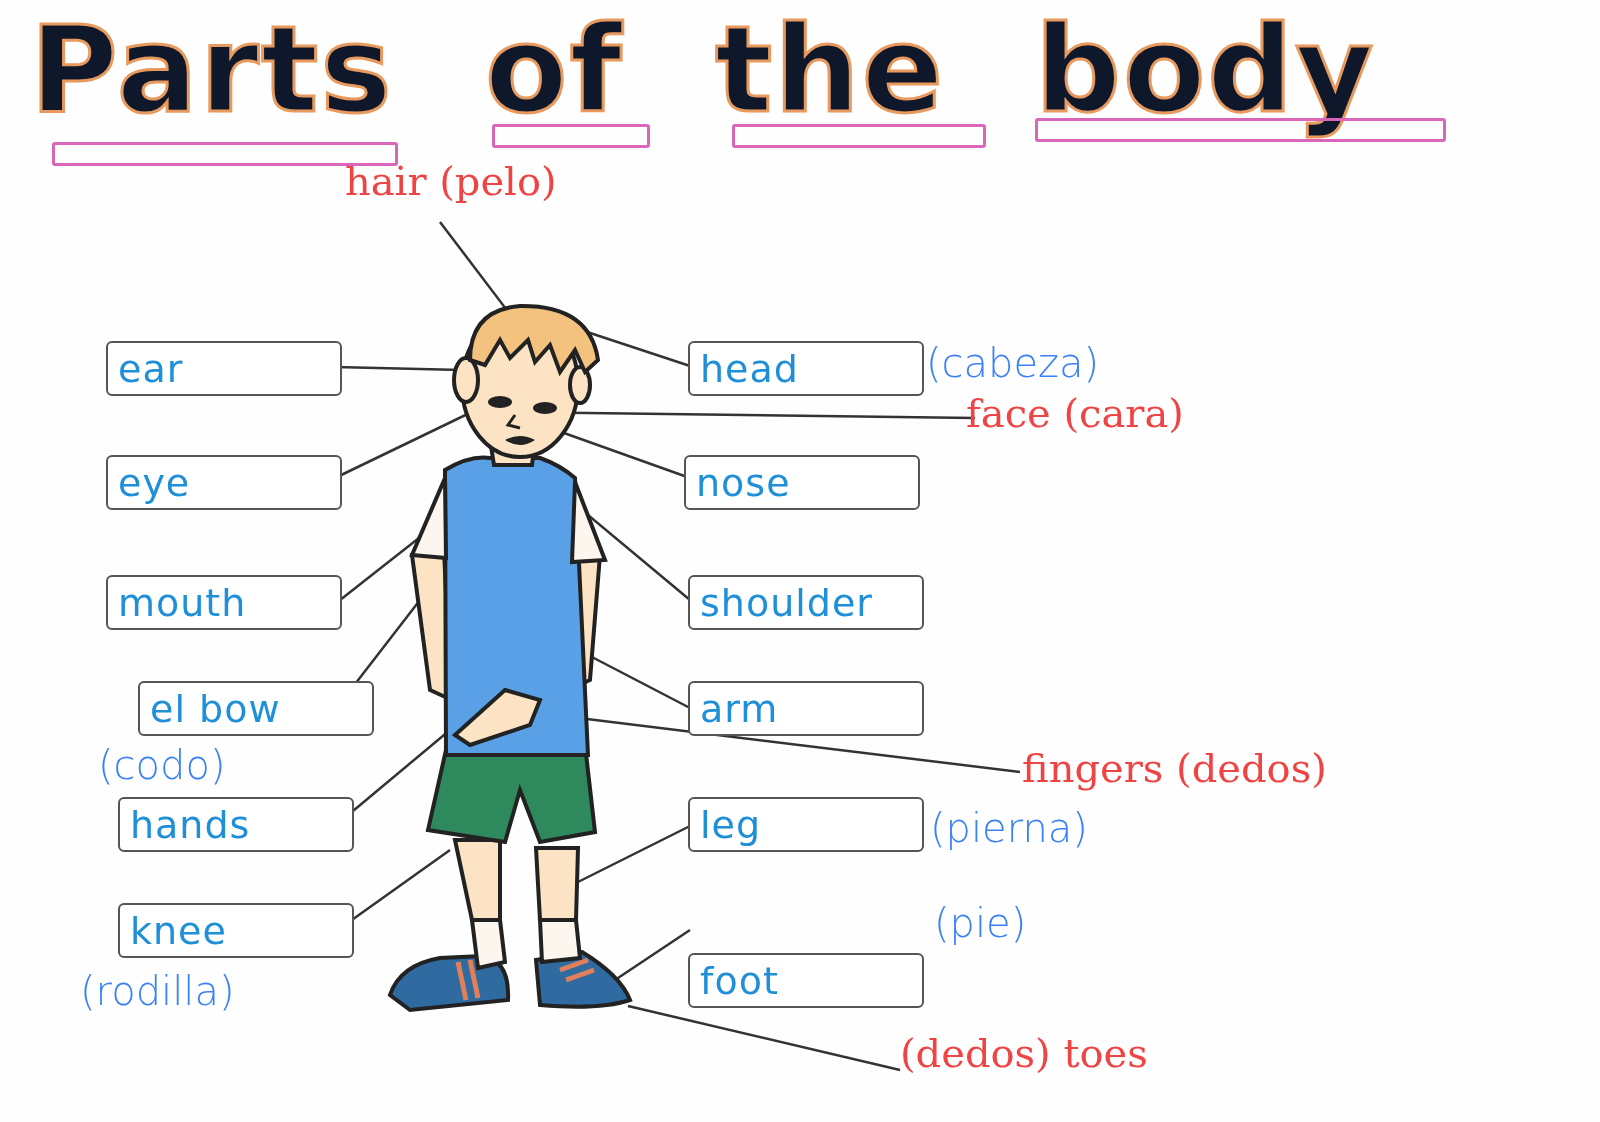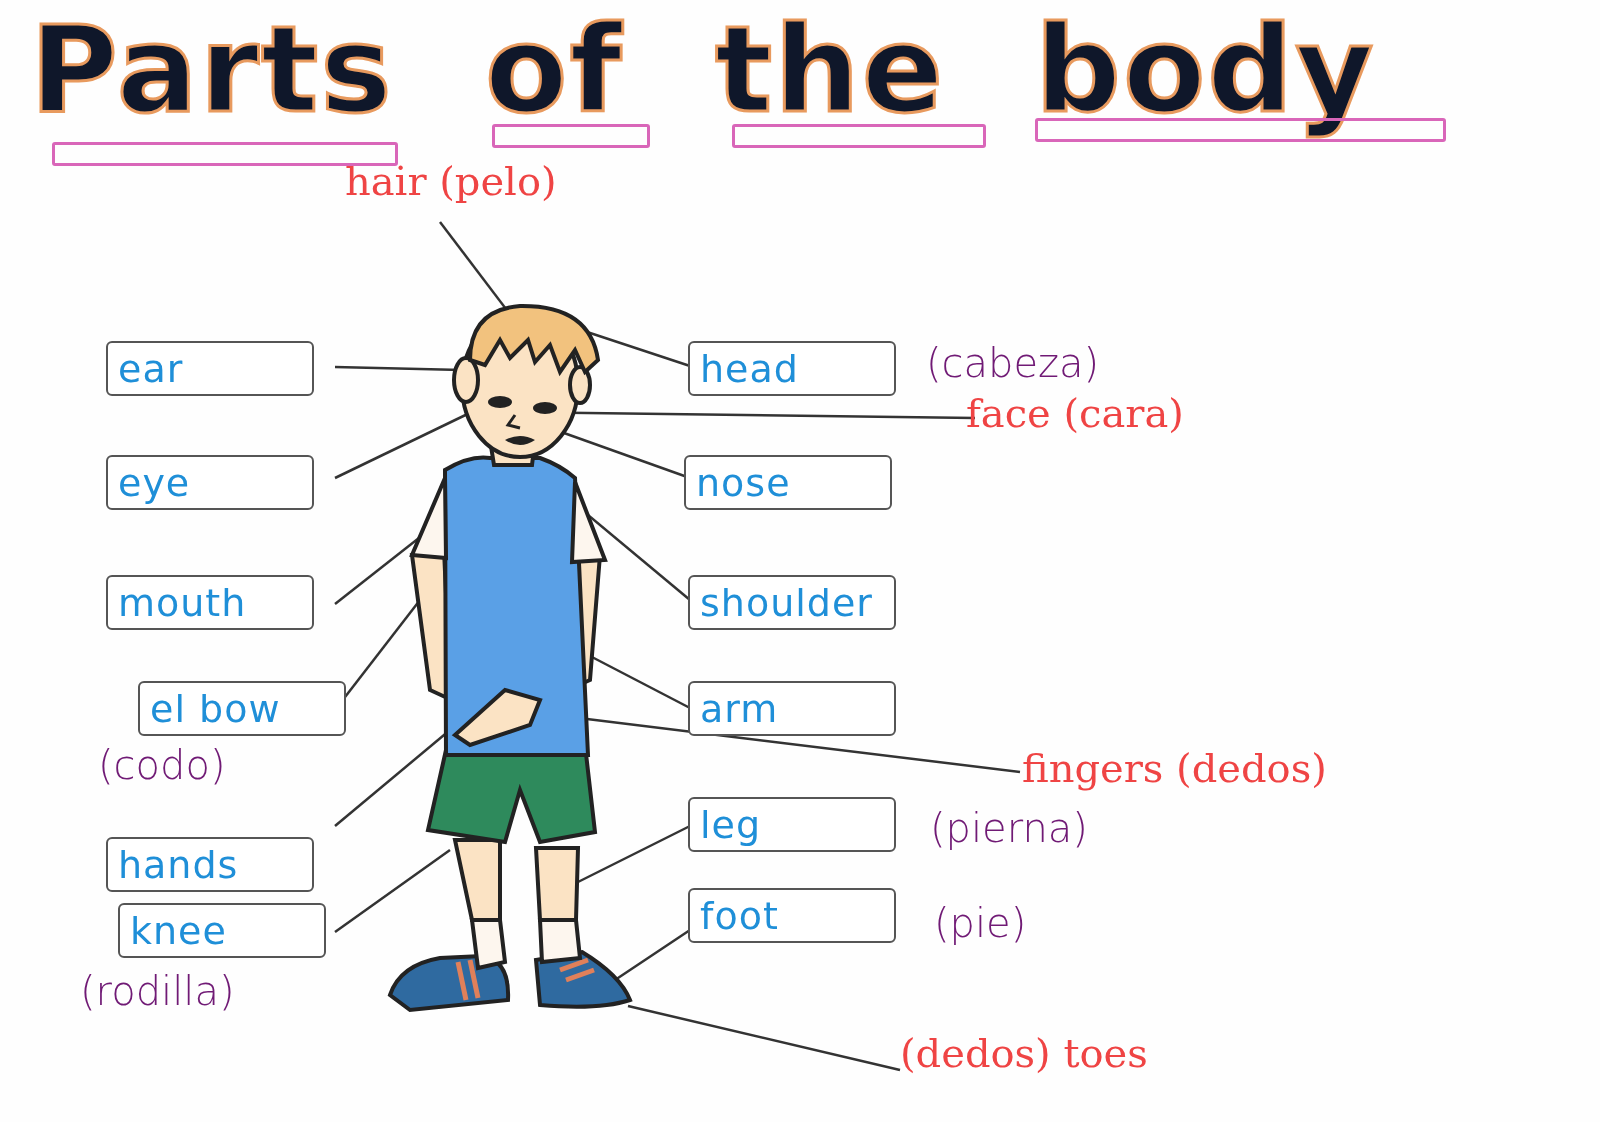--- a/index.html
+++ b/index.html
@@ -15,36 +15,36 @@
       color: #0f172a;
       -webkit-text-stroke: 3px #e89a5e;
       letter-spacing: 2px;
     }
     .underline {
       position: absolute; height: 18px;
       border: 3px solid #d966b9; border-radius: 3px;
       background: transparent;
     }
     .label-box {
-      position: absolute; width: 208px; height: 55px;
+      position: absolute; width: 236px; height: 55px;
       border: 2px solid #555; border-radius: 6px;
       background: #fff; box-sizing: border-box;
     }
     .label-box span {
       position: absolute; left: 10px; top: 4px;
       font-family: "DejaVu Sans", sans-serif; font-size: 38px;
       color: #1f8fd8; letter-spacing: 1px;
     }
     .hand-text {
       position: absolute; font-family: "DejaVu Serif", serif;
       font-size: 40px; color: #ef4444; white-space: nowrap;
     }
     .trans {
       position: absolute; font-family: "DejaVu Sans", sans-serif;
-      font-size: 40px; color: #701a75; white-space: nowrap; font-weight: 300;
+      font-size: 40px; color: #3b82f6; white-space: nowrap; font-weight: 300;
     }
     svg.layer { position: absolute; left: 0; top: 0; }
   </style>
 </head>
 <body>
 
 <div>
   <span class="title-word" style="left:30px;">Parts</span>
   <span class="title-word" style="left:485px;">of</span>
   <span class="title-word" style="left:715px;">the</span>
@@ -137,21 +137,21 @@
 <div class="label-box" style="left:106px; top:455px;">
   <span>eye</span>
 </div>
 <div class="label-box" style="left:106px; top:575px;">
   <span>mouth</span>
 </div>
 <div class="label-box" style="left:106px; top:681px;margin-left:32px;">
   <span>el bow</span>
 </div>
 <div class="trans" style="left:98px; top:742px;">(codo)</div>
-<div class="label-box" style="left:106px; top:797px;margin-top:40px;">
+<div class="label-box" style="left:118px; top:797px;">
   <span>hands</span>
 </div>
 <div class="label-box" style="left:106px; top:903px;margin-left:12px;">
   <span>knee</span>
 </div>
 <div class="trans" style="left:80px; top:968px;">(rodilla)</div>
 
 <div class="label-box" style="left:688px; top:341px;">
   <span>head</span>
 </div>
@@ -164,17 +164,17 @@
   <span>shoulder</span>
 </div>
 <div class="label-box" style="left:688px; top:681px;padding-left:43px;">
   <span>arm</span>
 </div>
 <div class="hand-text" style="left:1022px; top:745px;">fingers (dedos)</div>
 <div class="label-box" style="left:688px; top:797px;padding-left:24px;">
   <span>leg</span>
 </div>
 <div class="trans" style="left:930px; top:805px;">(pierna)</div>
-<div class="label-box" style="left:688px; top:888px;">
+<div class="label-box" style="left:688px; top:953px;">
   <span>foot</span>
 </div>
 <div class="trans" style="left:934px; top:900px;">(pie)</div>
 <div class="hand-text" style="left:900px; top:1030px;">(dedos) toes</div>
 
 </body></html>

